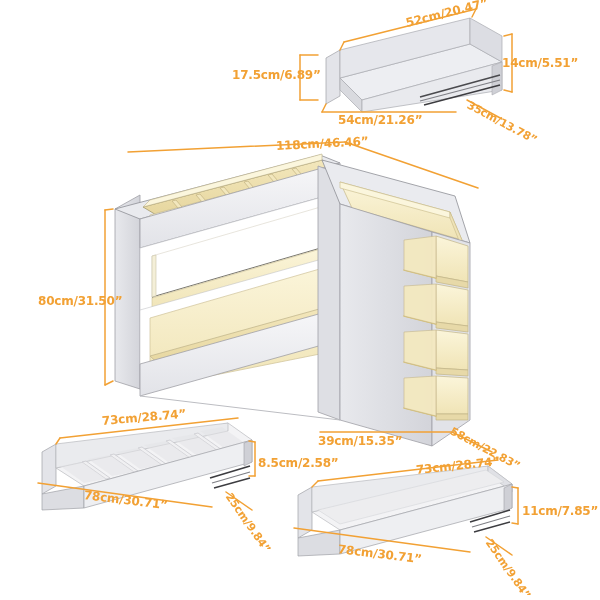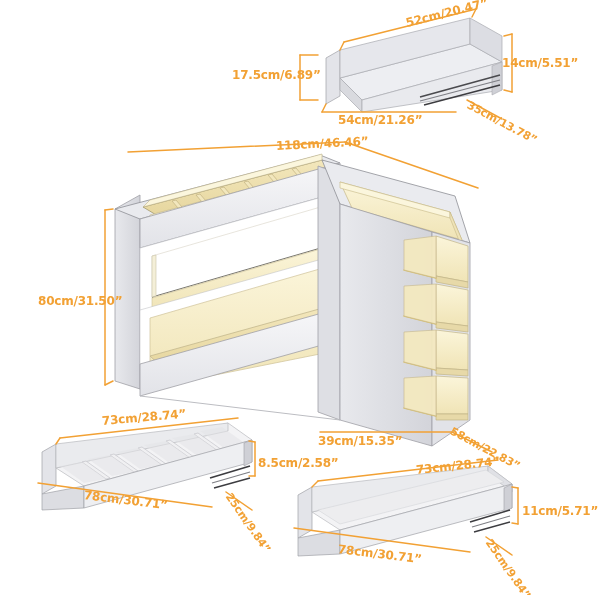--- a/index.html
+++ b/index.html
@@ -284,19 +284,19 @@
   <div class="dimlabel sz12" style="left:102px; top:414px; transform:rotate(-5deg);">73cm/28.74”</div>
 
   <div class="dimlabel sz12" style="left:258px; top:456px;">8.5cm/2.58”</div>
 
   <div class="dimlabel sz12" style="left:84px; top:488px; transform:rotate(7deg);">78cm/30.71”</div>
 
   <div class="dimlabel sz11" style="left:228px; top:488px; transform:rotate(55deg);">25cm/9.84”</div>
 
   <div class="dimlabel sz12" style="left:416px; top:463px; transform:rotate(-6deg);">73cm/28.74”</div>
 
-  <div class="dimlabel sz12" style="left:522px; top:504px;">11cm/5.71”</div>
+  <div class="dimlabel sz12" style="left:522px; top:504px;">11cm/7.85”</div>
 
   <div class="dimlabel sz12" style="left:338px; top:542px; transform:rotate(7deg);">78cm/30.71”</div>
 
   <div class="dimlabel sz11" style="left:488px; top:534px; transform:rotate(55deg);">25cm/9.84”</div>
 
 </div>
 
 </body></html>

